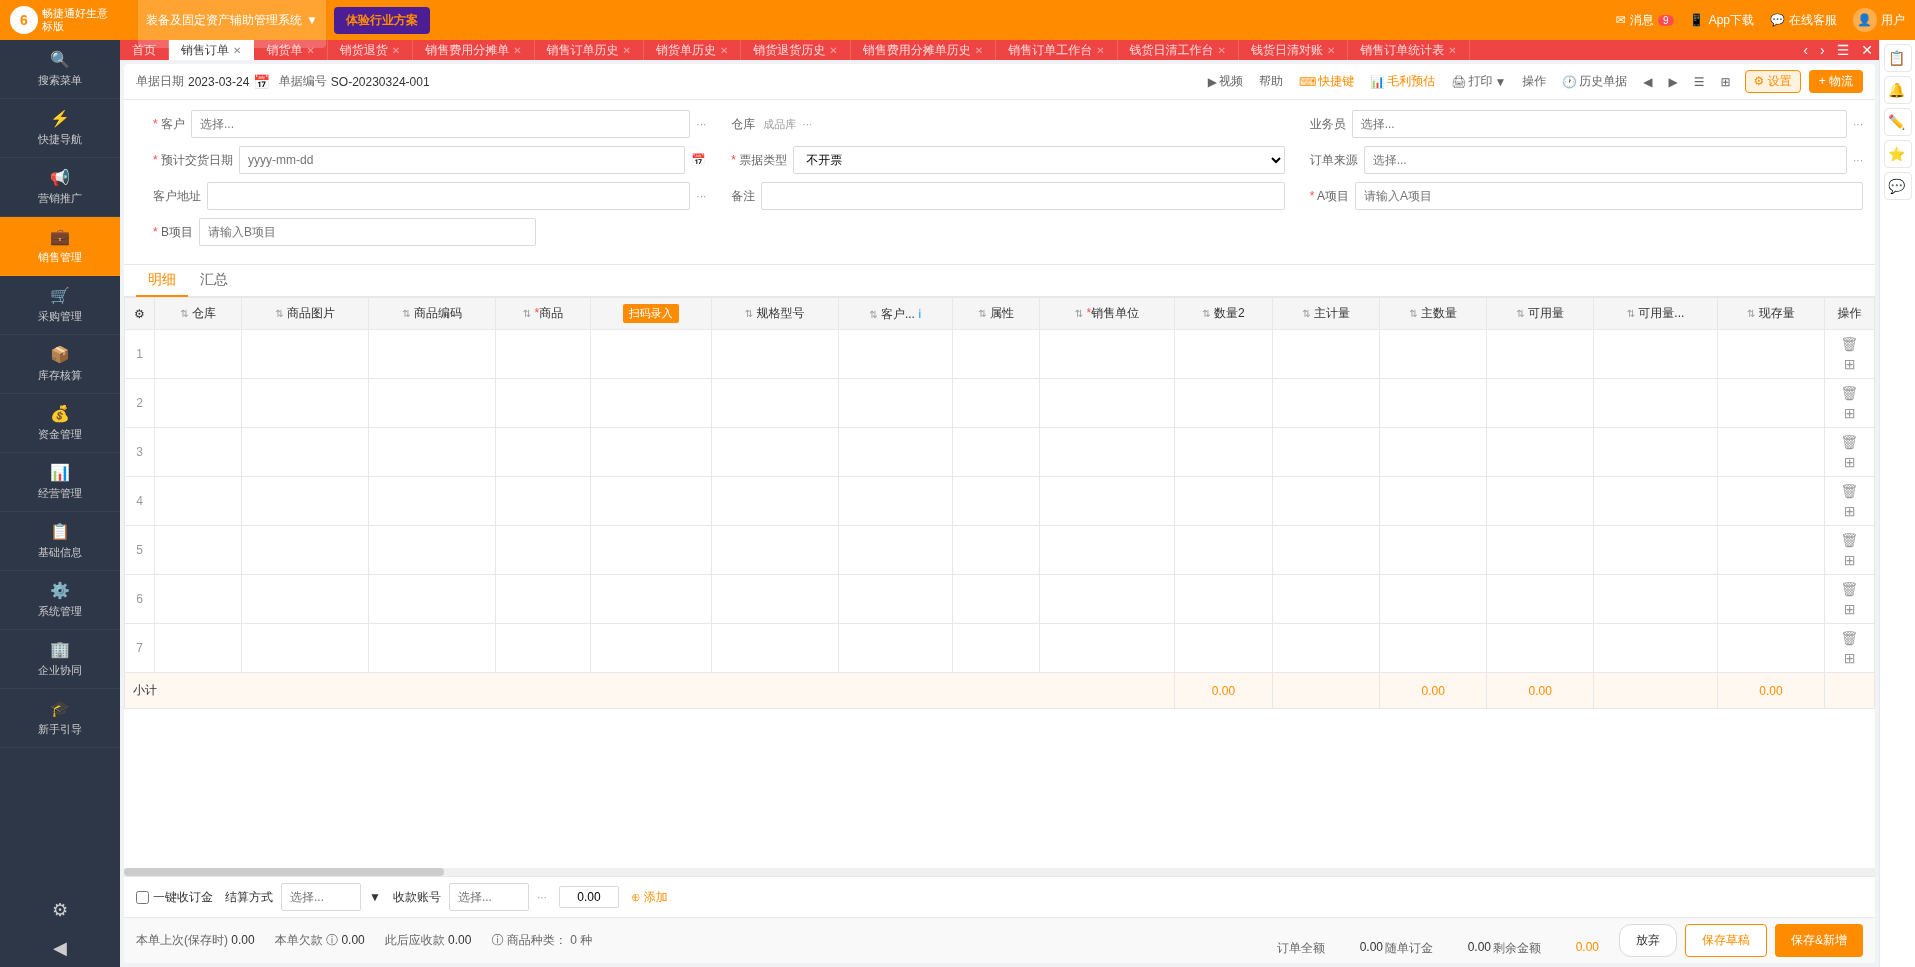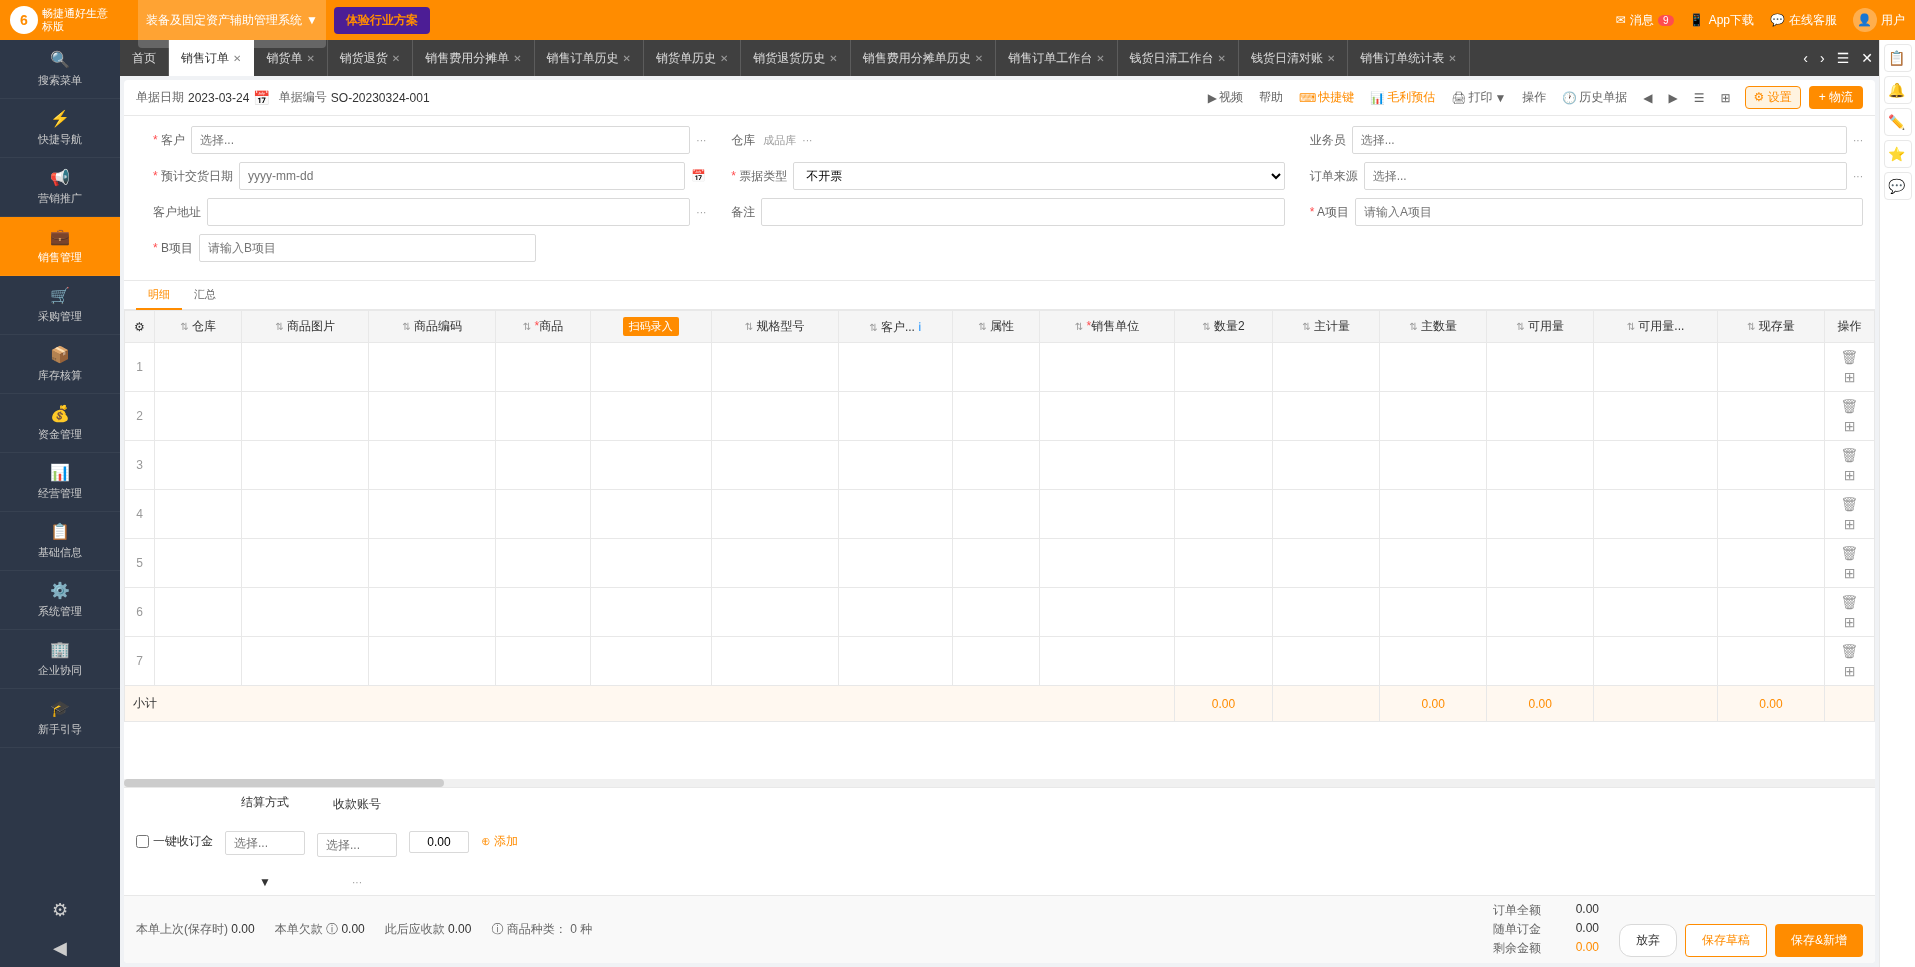--- a/index.html
+++ b/index.html
@@ -124,24 +124,24 @@
     .content-area {
       flex: 1;
       display: flex;
       flex-direction: column;
       overflow: hidden;
       background: #f0f2f5;
     }
 
     
     .tab-bar {
-      background: #404040;
-      display: flex;
-      align-items: center;
-      height: 36px;
+      background: #ef4444;
+      display: flex;
+      align-items: center;
+      height: 20px;
       overflow: hidden;
       flex-shrink: 0;
     }
     .tab-item {
       padding: 0 12px;
       height: 36px;
       display: flex;
       align-items: center;
       gap: 4px;
       cursor: pointer;
@@ -290,21 +290,21 @@
     
     .page-tabs {
       display: flex;
       border-bottom: 1px solid #e8e8e8;
       padding: 0 12px;
       flex-shrink: 0;
     }
     .page-tab {
       padding: 6px 12px;
       cursor: pointer;
-      font-size: 11px;
+      font-size: 14px;
       color: #666;
       border-bottom: 2px solid transparent;
       margin-bottom: -1px;
     }
     .page-tab.active {
       color: #ff8c00;
       border-bottom-color: #ff8c00;
       font-weight: 500;
     }
 
@@ -388,21 +388,21 @@
     
     .bottom-form {
       border-top: 1px solid #e8e8e8;
       padding: 6px 12px;
       display: flex;
       align-items: center;
       gap: 12px;
       flex-shrink: 0;
     }
     .bottom-form-item {
-      display: flex; align-items: center; gap: 20px; flex-direction: column;
+      display: flex; align-items: center; gap: 8px;
     }
     .checkbox-label {
       display: flex; align-items: center; gap: 4px; cursor: pointer;
     }
     .add-link {
       color: #ff8c00; cursor: pointer; font-size: 12px;
     }
     .amount-input {
       width: 60px;
       border: 1px solid #d9d9d9;
@@ -994,21 +994,21 @@
           <span class="status-value">0.00</span>
         </div>
         <div class="status-item">
           <span>ⓘ</span>
           <span>商品种类：</span>
           <span>0</span>
           <span>种</span>
         </div>
 
         <div style="margin-left:auto;display:flex;align-items:flex-end;gap:20px;">
-          <div style="display:flex;flex-direction:column;gap:2px;align-items:flex-start;font-size:12px;">
+          <div style="display:flex;flex-direction:row;gap:2px;align-items:flex-start;font-size:12px;">
             <div class="summary-line">
               <span class="summary-lbl">订单全额</span>
               <span class="summary-val">0.00</span>
             </div>
             <div class="summary-line">
               <span class="summary-lbl">随单订金</span>
               <span class="summary-val">0.00</span>
             </div>
             <div class="summary-line">
               <span class="summary-lbl">剩余金额</span>

